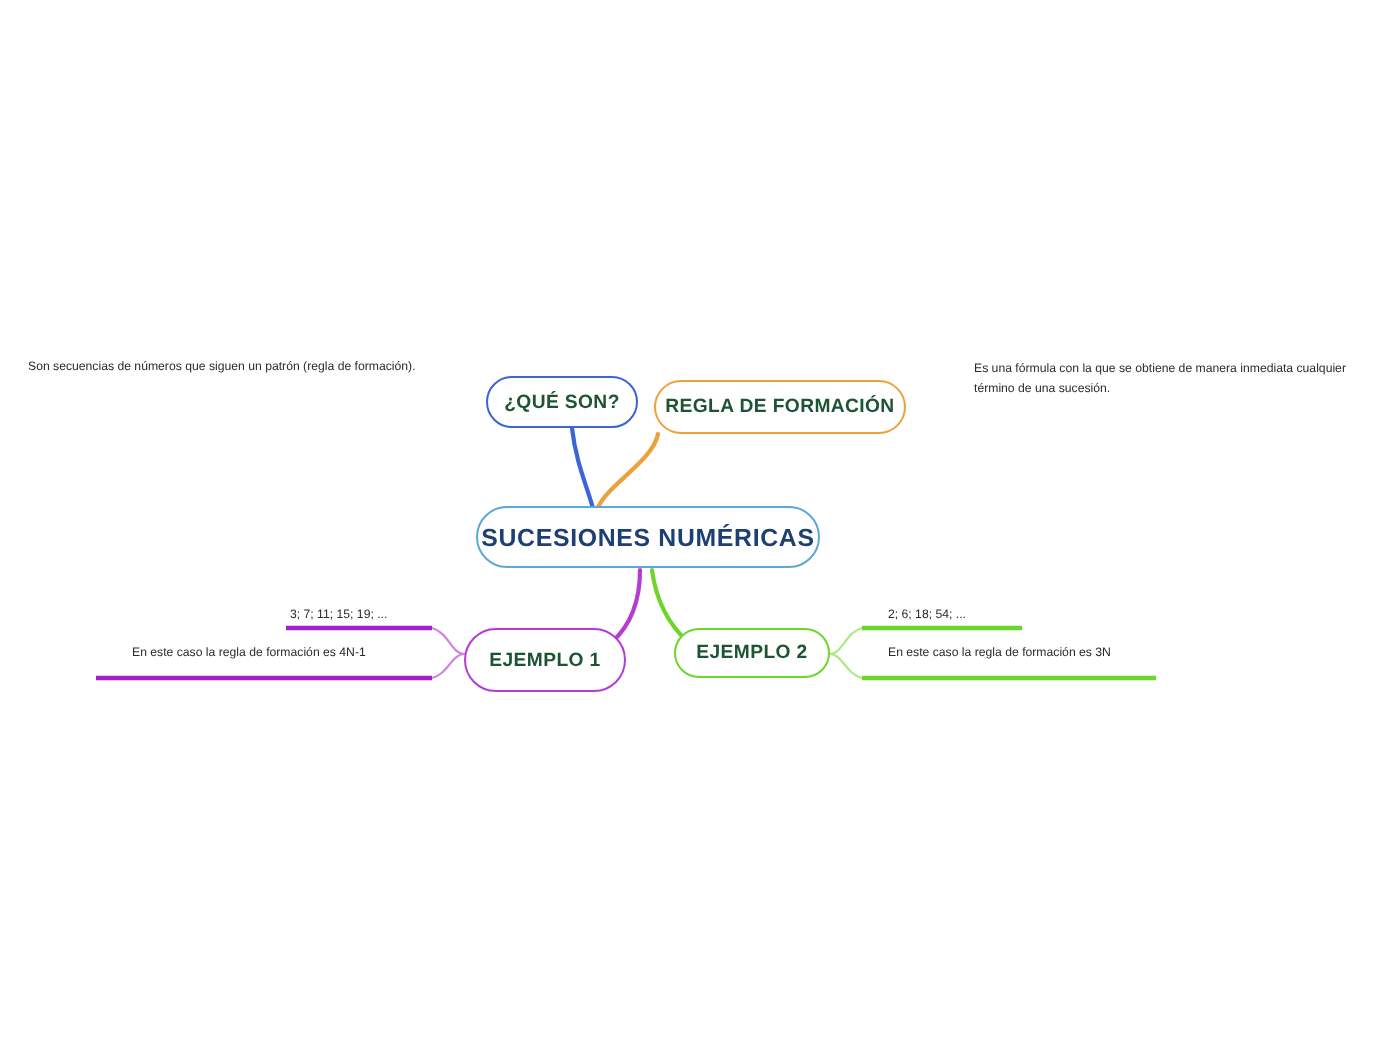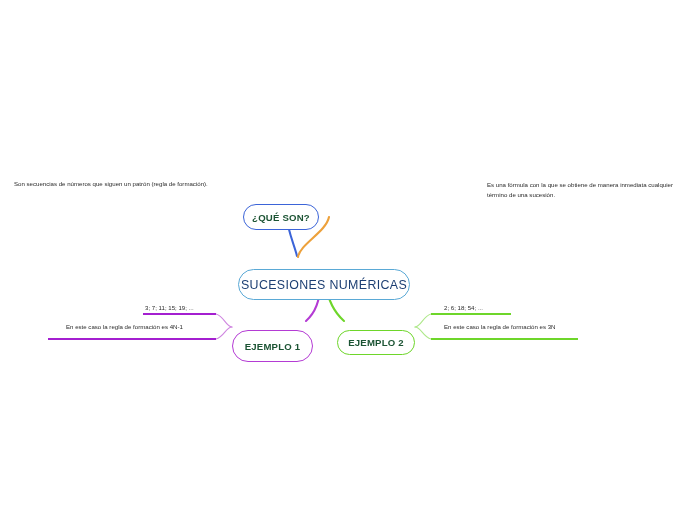--- a/index.html
+++ b/index.html
@@ -39,32 +39,31 @@
     border-style: solid;
     border-width: 1.6px;
     border-radius: 999px;
     display: flex;
     align-items: center;
     justify-content: center;
     text-align: center;
     white-space: nowrap;
     letter-spacing: 0.2px;
     z-index: 5;
-    margin-top: 16px;
   }
 
   .node-root {
     left: 238px;
     top: 253px;
     width: 172px;
     height: 31px;
     border-color: #5aa9d6;
     color: #1d3f73;
     font-size: 12.4px;
-    font-weight: normal;
+    font-weight: bold;
     letter-spacing: 0.35px;
   }
 
   .node-quesion {
     left: 243px;
     top: 188px;
     width: 76px;
     height: 26px;
     border-color: #3b64d8;
     color: #1c5434;
@@ -192,20 +191,23 @@
   </svg>
 
   <div class="node node-root">
     <span>SUCESIONES NUMÉRICAS</span>
   </div>
 
   <div class="node node-quesion">
     <span>¿QUÉ SON?</span>
   </div>
 
+  <div class="node node-regla">
+    <span>REGLA DE FORMACIÓN</span>
+  </div>
 
   <div class="node node-ej1">
     <span>EJEMPLO 1</span>
   </div>
 
   <div class="node node-ej2">
     <span>EJEMPLO 2</span>
   </div>
 
   <div class="leaf-text leaf-left-1">Son secuencias de números que siguen un patrón (regla de formación).</div>

